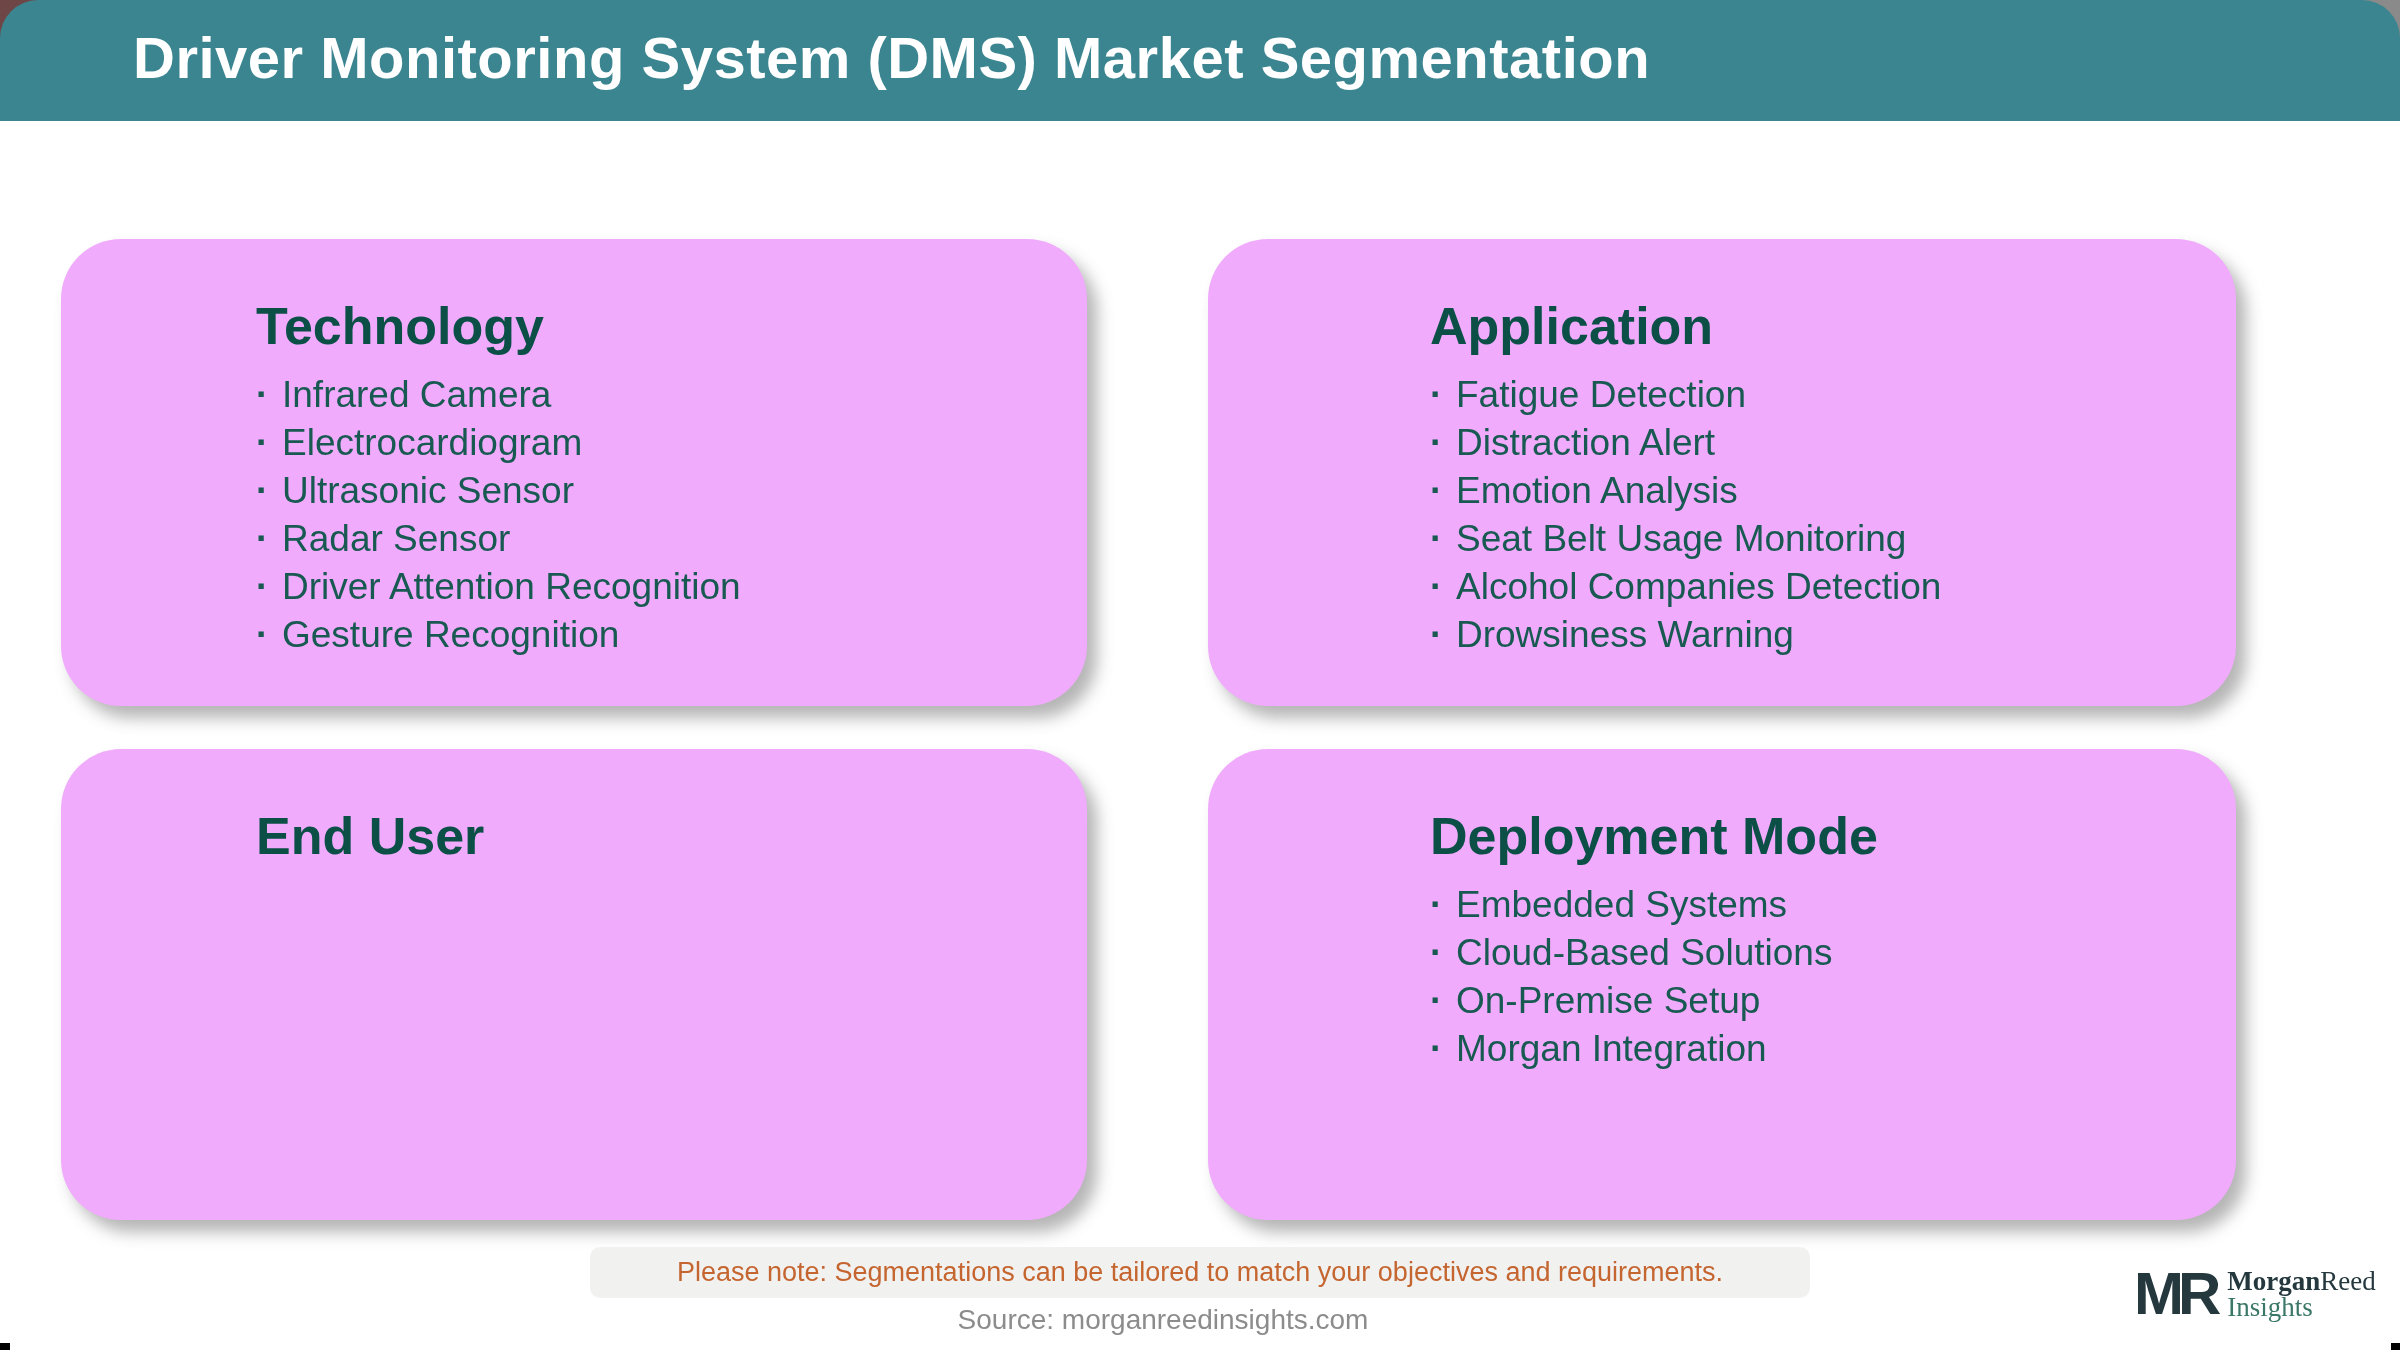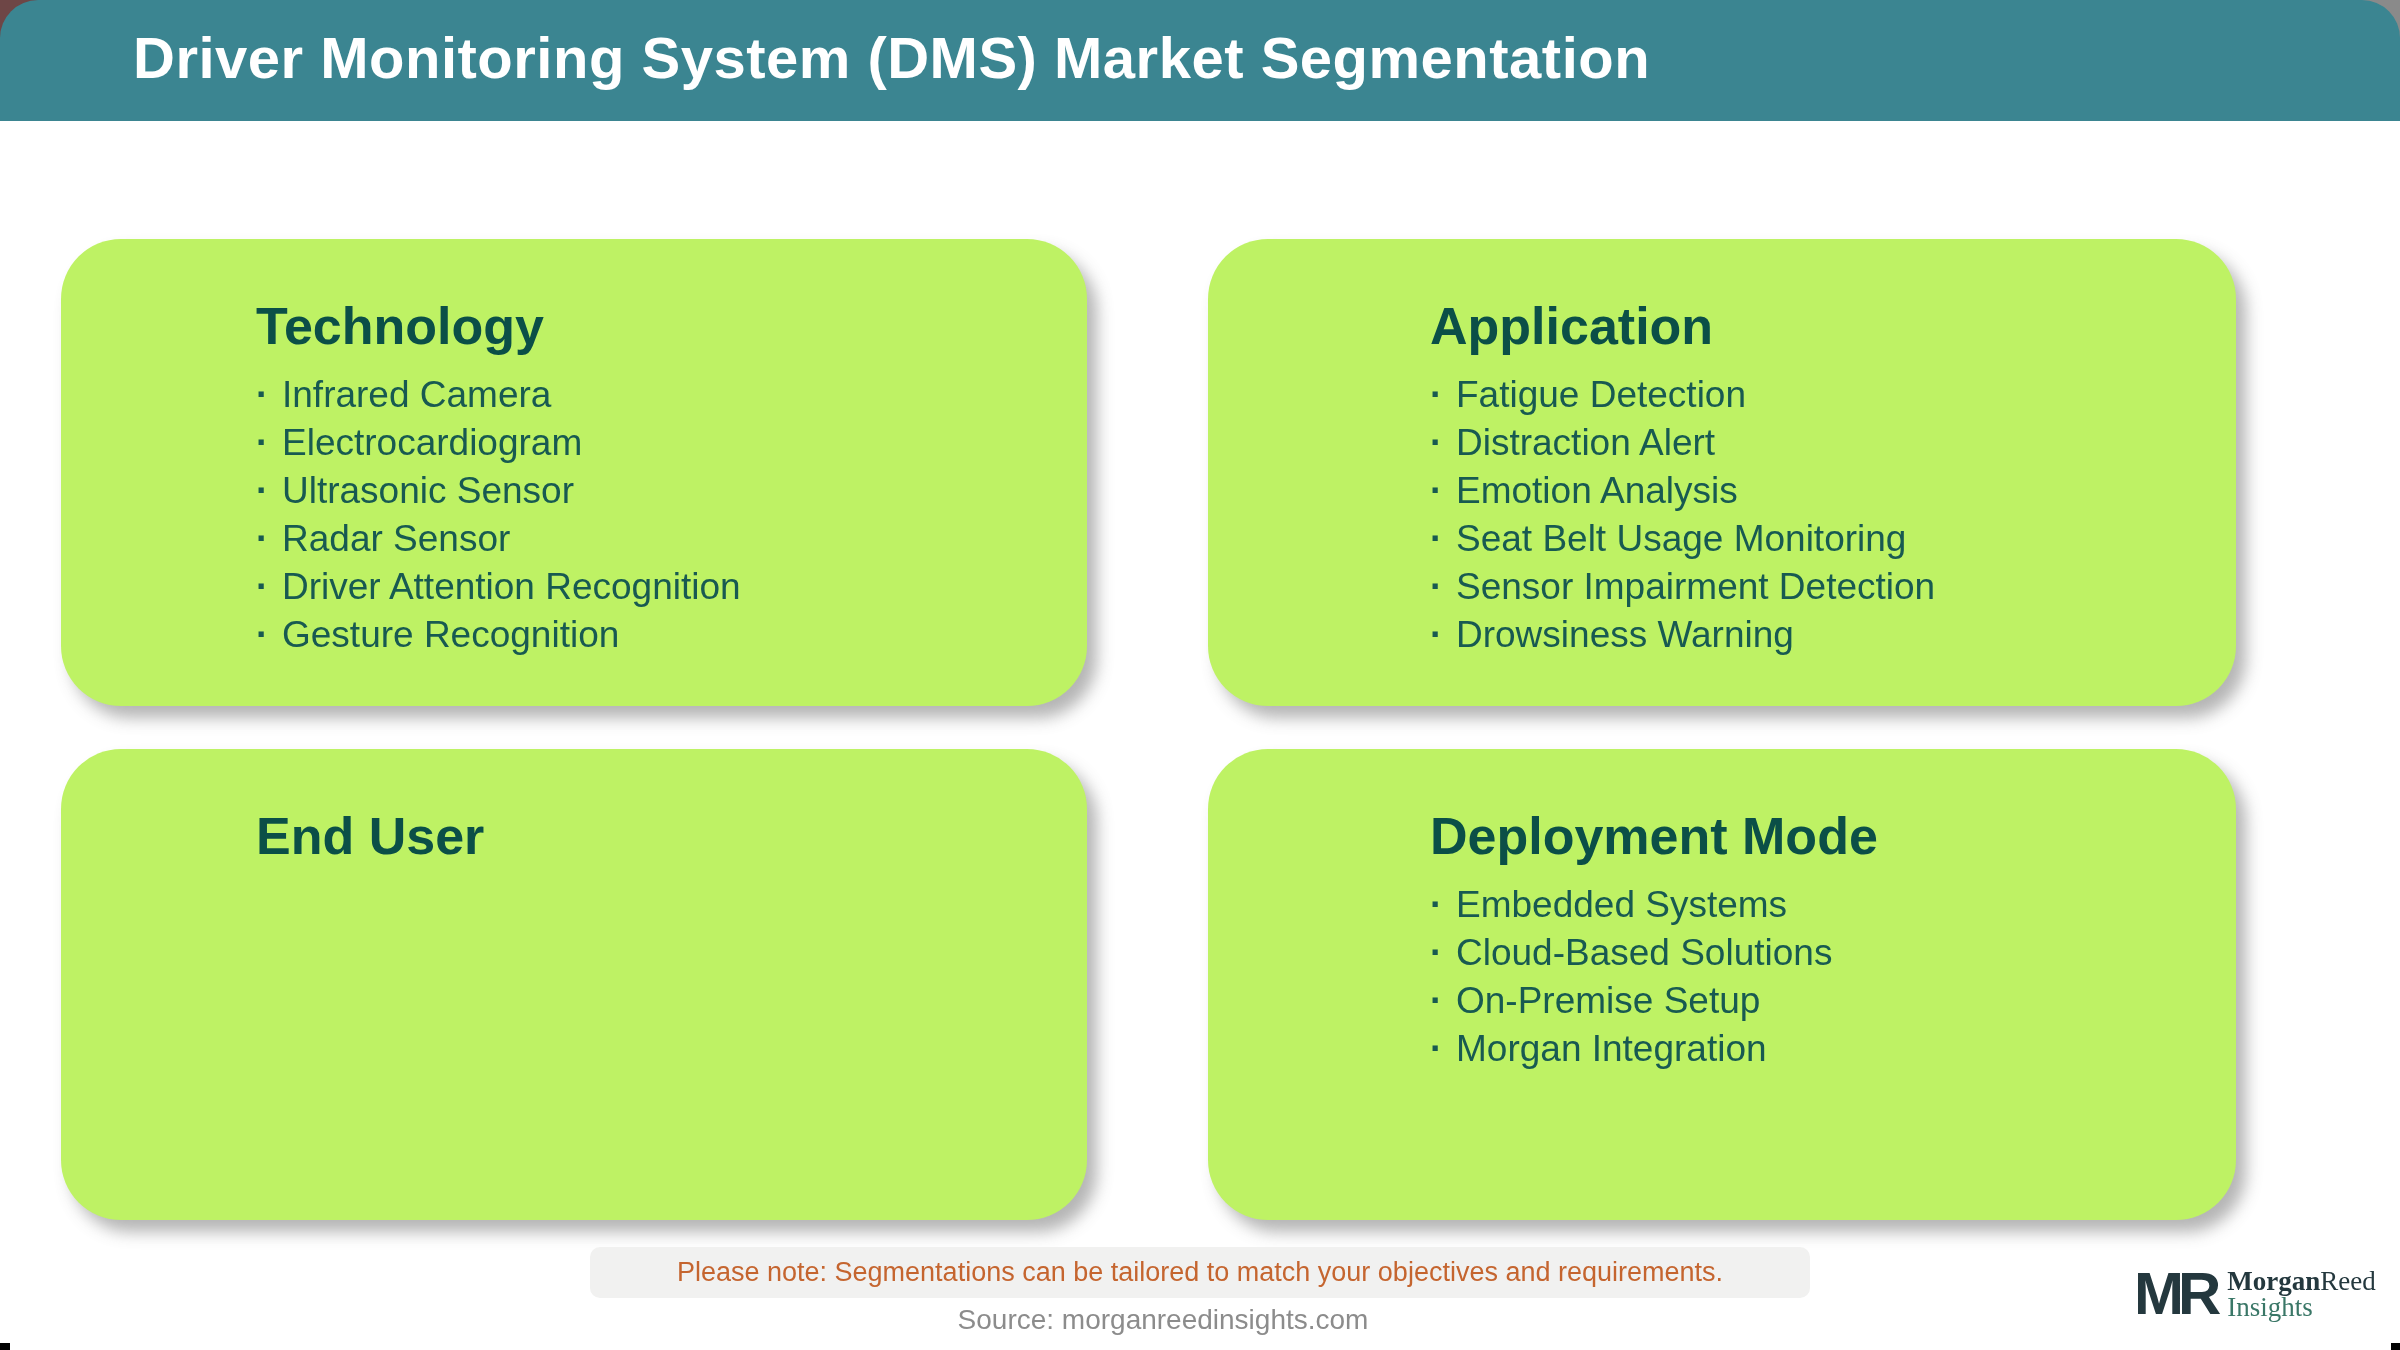--- a/index.html
+++ b/index.html
@@ -17,21 +17,21 @@
     background:#3b8591;z-index:1;
     border-radius:38px 38px 0 0;
     display:flex;align-items:center;
   }
   .header h1{
     margin:0 0 6px 133px;
     font-size:58px;font-weight:700;color:#ffffff;letter-spacing:0.5px;
   }
   
   .card{
-    position:absolute;background:#bef264;border-radius:60px;
+    position:absolute;background:#f0abfc;border-radius:60px;
     box-shadow:10px 12px 16px rgba(90,90,90,0.45);
     box-sizing:border-box;
   }
   .card.tl{left:61px;  top:239px;width:1026px;height:467px;padding:56px 40px 0 195px;}
   .card.tr{left:1208px;top:239px;width:1028px;height:467px;padding:56px 40px 0 222px;}
   .card.bl{left:61px;  top:749px;width:1026px;height:471px;padding:56px 40px 0 195px;}
   .card.br{left:1208px;top:749px;width:1028px;height:471px;padding:56px 40px 0 222px;}
   .card h2{
     margin:0 0 14px 0;
     font-size:52px;line-height:62px;font-weight:700;color:#0b4f47;
@@ -104,21 +104,21 @@
   </ul>
 </div>
 
 <div class="card tr">
   <h2>Application</h2>
   <ul>
     <li>Fatigue Detection</li>
     <li>Distraction Alert</li>
     <li>Emotion Analysis</li>
     <li>Seat Belt Usage Monitoring</li>
-    <li>Sensor Impairment Detection</li>
+    <li>Alcohol Companies Detection</li>
     <li>Drowsiness Warning</li>
   </ul>
 </div>
 
 <div class="card bl">
   <h2>End User</h2>
 </div>
 
 <div class="card br">
   <h2>Deployment Mode</h2>

